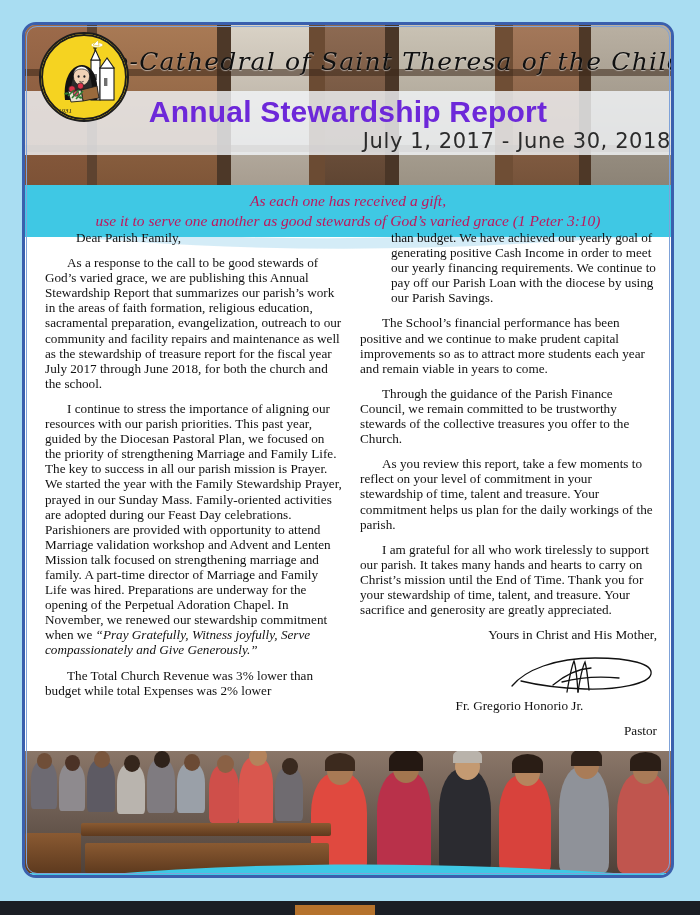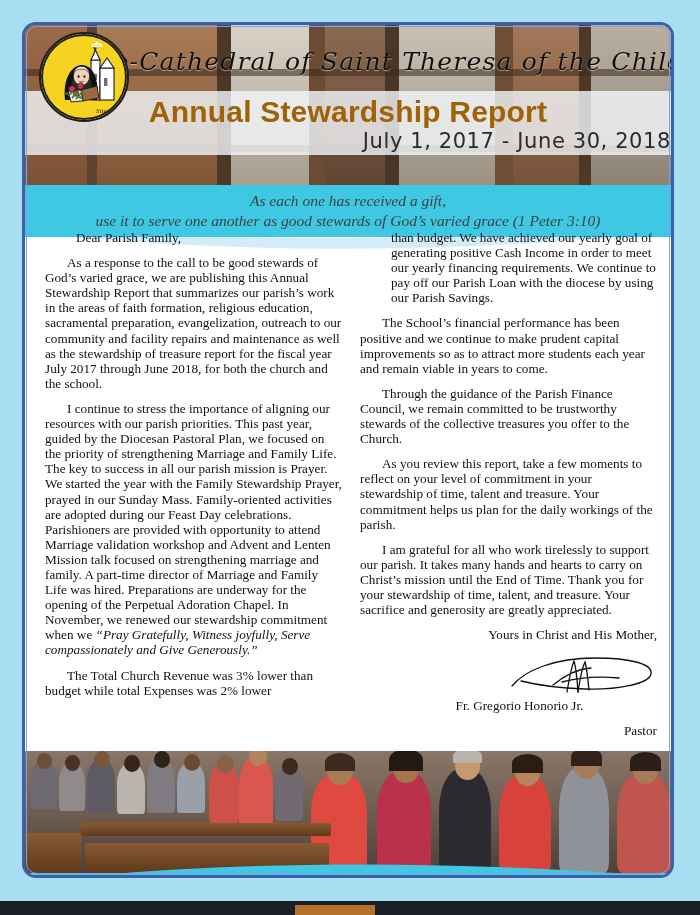--- a/index.html
+++ b/index.html
@@ -109,21 +109,21 @@
     text-shadow: 0 1px 1px rgba(255,255,255,0.55);
   }
   .report-title {
     position: absolute;
     left: 0; right: 0;
     top: 70px;
     text-align: center;
     font-family: "Liberation Sans", sans-serif;
     font-weight: bold;
     font-size: 30px;
-    color: #a16207;
+    color: #6d28d9;
     letter-spacing: 0.2px;
     z-index: 15;
   }
   .report-dates {
     position: absolute;
     left: 0; right: 0;
     top: 104px;
     text-align: right;
     font-family: "DejaVu Sans", "Liberation Sans", sans-serif;
     font-size: 21px;
@@ -140,21 +140,21 @@
     border-radius: 50%;
     background: #f5d321;
     border: 2px solid #1d1d1d;
     z-index: 20;
     overflow: hidden;
   }
   .logo-since {
     position: absolute;
     left: 0; right: 0;
     bottom: 5px;
-    text-align: right;
+    text-align: left;
     font-family: "Liberation Serif", serif;
     font-style: italic;
     font-weight: normal;
     font-size: 7px;
     color: #1d1d1d;
     z-index: 6;
   }
 
   
   .scripture {
@@ -174,21 +174,21 @@
   }
   .scripture-text {
     position: absolute;
     left: 0; right: 0;
     top: 166px;
     text-align: center;
     font-family: "Liberation Serif", serif;
     font-style: italic;
     font-size: 15.5px;
     line-height: 20px;
-    color: #404040;
+    color: #be185d;
     z-index: 14;
   }
   .scripture-text .l2 { font-size: 15.5px; }
 
   
   .body-area {
     position: absolute;
     left: 0; right: 0;
     top: 205px;
     height: 520px;

